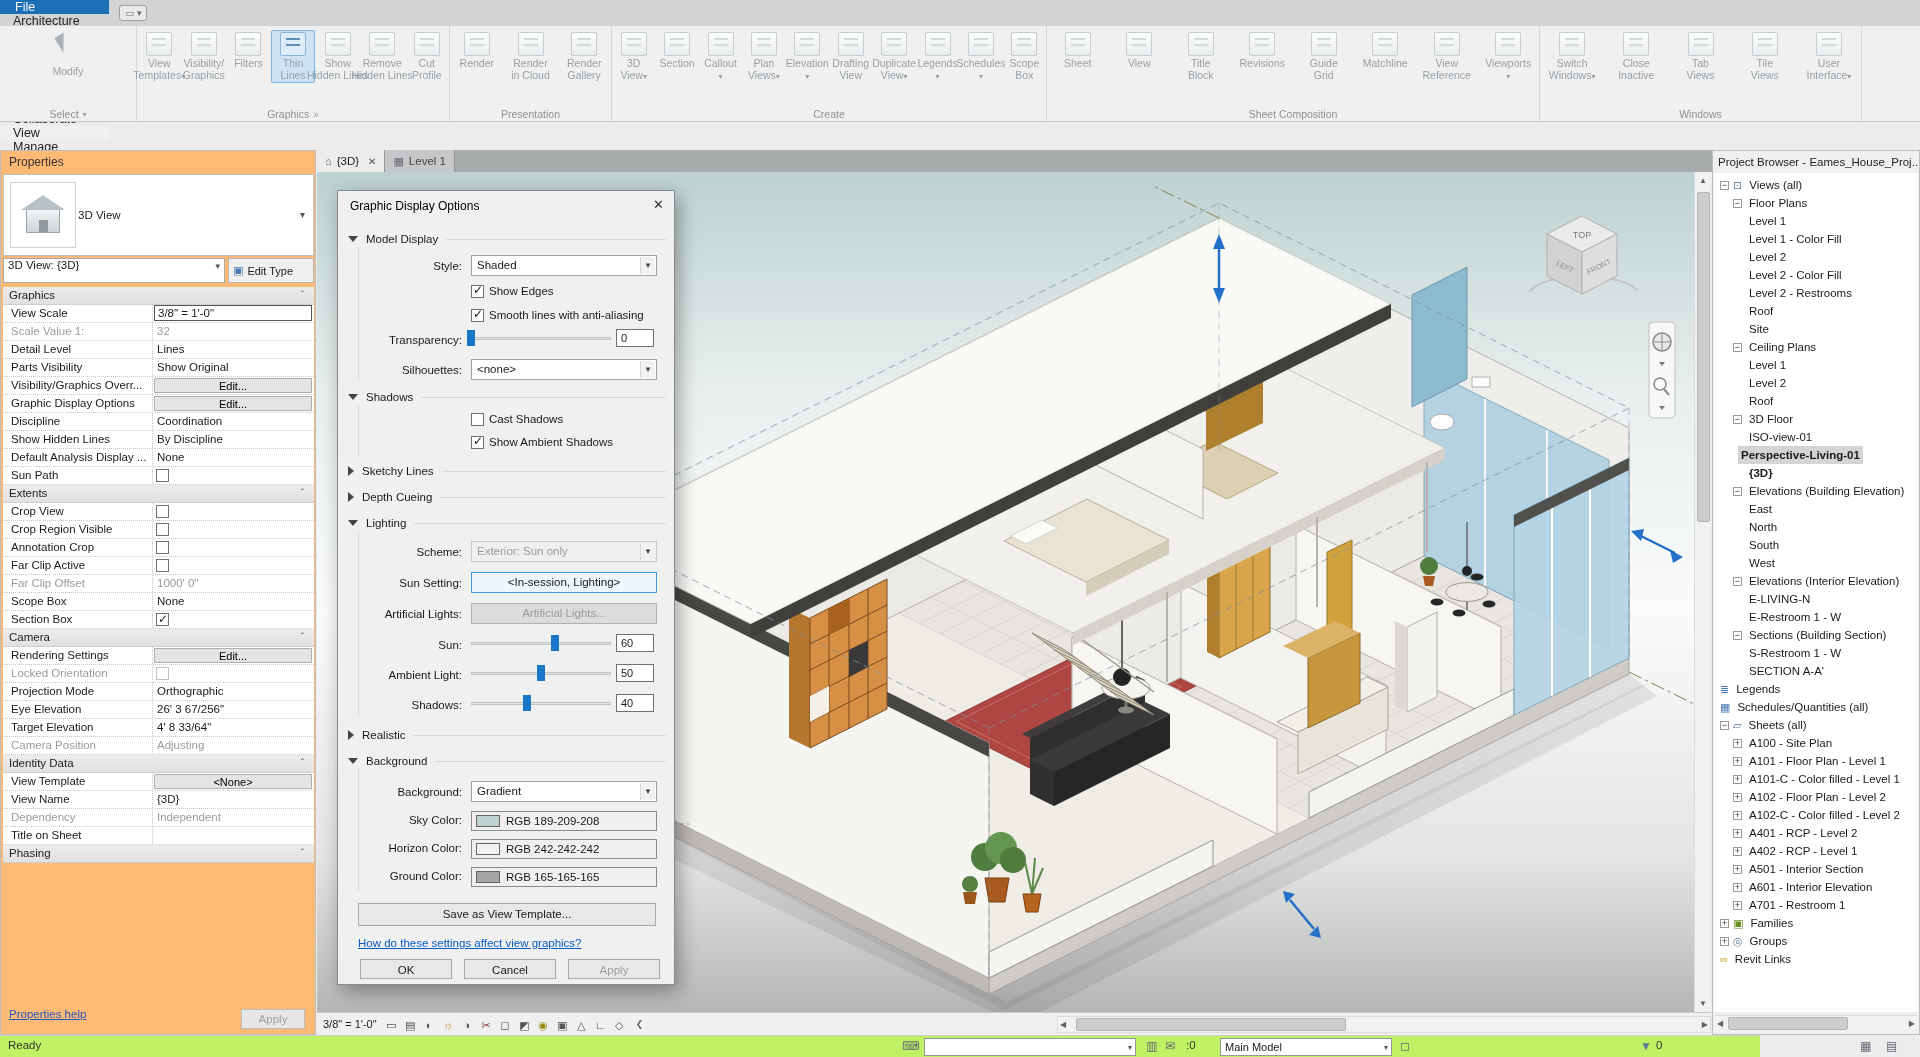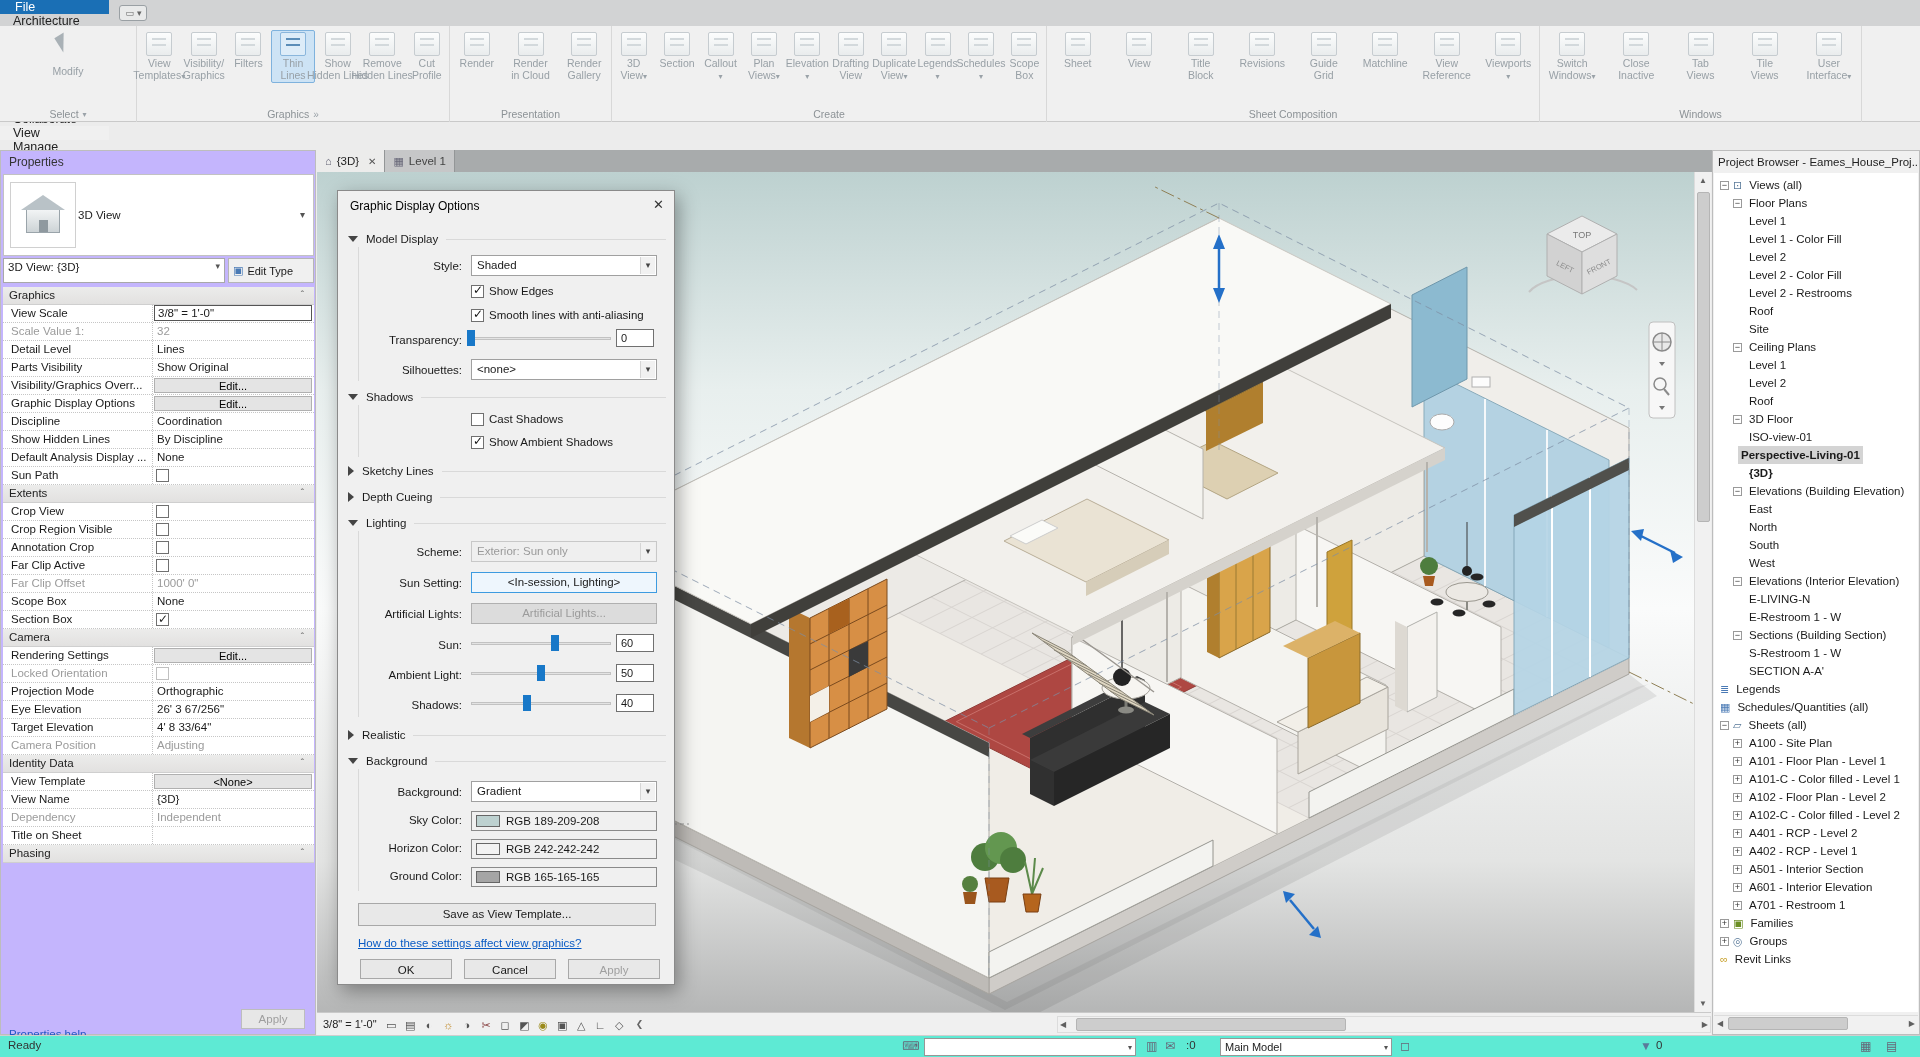--- a/index.html
+++ b/index.html
@@ -36,39 +36,39 @@
   .ri-modify-cursor::before{content:"";position:absolute;left:7px;top:2px;width:0;height:0;
     border-top:17px solid #a9b1b6;border-right:11px solid transparent;transform:rotate(-32deg);}
   .ri-thin-lines{background:#ddecf8;border-color:#8ab6dc;}
   .ri-thin-lines::after{background:repeating-linear-gradient(#5b8db8 0 2px,transparent 2px 6px);}
   .rlab{font-size:10.5px;line-height:11.5px;color:#98a0a6;text-align:center;white-space:nowrap;}
   .rdd{font-size:8px;color:#9aa2a8;}
   .rbtn.big .ricon{width:34px;height:32px;}
   .launcher{font-size:10px;color:#9aa2a8;}
 
   
-  #props{position:absolute;left:0;top:150px;width:316px;height:885px;background:#c4b5fd;
+  #props{position:absolute;left:0;top:150px;width:316px;height:885px;background:#fdba74;
     border:1px solid #bdbdbd;font-size:11.5px;color:#1a1a1a;}
   #props .phead{height:22px;line-height:22px;padding-left:8px;font-size:12px;color:#333;}
   #pselect{position:absolute;left:2px;top:23px;width:311px;height:82px;background:#fff;
     border:1px solid #c2c2c2;display:flex;align-items:center;}
   .housebox{width:66px;height:66px;margin-left:6px;border:1px solid #d0d0d0;background:#fff;
     display:flex;align-items:center;justify-content:center;}
   .house{position:relative;width:34px;height:24px;background:linear-gradient(#f2f4f5,#cdd3d6);
     border:1px solid #9aa4aa;margin-top:12px;}
   .house::before{content:"";position:absolute;left:-6px;top:-15px;width:0;height:0;
     border-left:22px solid transparent;border-right:22px solid transparent;
     border-bottom:15px solid #b9c2c7;}
   .house::after{content:"";position:absolute;left:12px;bottom:0;width:9px;height:12px;
     background:#8f999f;}
   #pselect .sel-label{margin-left:2px;color:#222;}
   #pselect .selarrow{position:absolute;right:8px;top:34px;font-size:10px;color:#555;}
   #ptypebar{position:absolute;left:2px;top:107px;width:311px;height:25px;display:flex;gap:3px;}
-  #ptypecombo{flex:1;background:#fff;border:1px solid #a8a8a8;display:flex;align-items:flex-start;
-    padding:2px 4px;gap:24px;}
+  #ptypecombo{flex:1;background:#fff;border:1px solid #a8a8a8;display:flex;align-items:flex-end;
+    padding:11px 4px;gap:24px;}
   #ptypecombo .arr{margin-left:auto;font-size:9px;color:#555;}
   #edittype{width:86px;background:#f0f0f0;border:1px solid #b5b5b5;display:flex;
     align-items:center;gap:4px;padding:0 4px;font-size:11px;}
   #edittype .eticon{color:#4a7ab5;font-size:11px;}
   #pgrid{position:absolute;left:2px;top:136px;width:311px;}
   .psec{height:18px;line-height:17px;background:linear-gradient(#ececeb,#e2e1e0);
     border-bottom:1px solid #cfcfcf;padding-left:6px;position:relative;color:#222;}
   .psec .chev{position:absolute;right:10px;top:0;font-size:10px;color:#666;}
   .prow{height:18px;display:flex;border-bottom:1px dotted #c6c6c6;background:#fff;}
   .plabel{width:150px;padding-left:8px;line-height:17px;border-right:1px dotted #c6c6c6;
@@ -80,21 +80,21 @@
     background:#fff;border:1px solid #555;padding:0 3px;line-height:14px;}
   .prow.btn .pv-btn{display:block;position:absolute;left:1px;top:1px;right:2px;height:15px;
     background:#e4e4e4;border:1px solid #b0b0b0;font-size:11px;line-height:12px;
     font-family:inherit;text-align:center;padding:0;}
   .prow.checkbox .pv-check{display:block;position:absolute;left:3px;top:2px;width:13px;
     height:13px;background:#fff;border:1px solid #707070;}
   .prow.checkbox.dim .pv-check{border-color:#c0c0c0;}
   .prow.checked .pv-check::after{content:"✓";position:absolute;left:1px;top:-3px;font-size:12px;
     color:#222;}
   #pfooter{position:absolute;left:0;bottom:2px;width:100%;height:24px;}
-  #propshelp{position:absolute;left:8px;top:20px;color:#2456c4;text-decoration:underline;}
+  #propshelp{position:absolute;left:8px;top:0;color:#2456c4;text-decoration:underline;}
   #papply{position:absolute;right:10px;top:1px;width:64px;height:20px;background:#e7e7e7;
     border:1px solid #bdbdbd;color:#9e9e9e;font-size:11.5px;text-align:center;line-height:18px;}
 
   
   #viewtabs{position:absolute;left:317px;top:150px;width:1395px;height:22px;background:#a8abac;
     display:flex;font-size:11.5px;}
   .vtab{display:flex;align-items:center;gap:5px;padding:0 8px;background:#c6c7c8;color:#444;
     border-right:1px solid #939697;}
   .vtab.active{background:#ececeb;color:#222;}
   .vticon{font-size:11px;color:#667;}
@@ -141,21 +141,21 @@
   .trow.selected .tlabel{background:#d4d4d4;}
   .trow.bold .tlabel{font-weight:bold;}
   #pbhscroll{position:absolute;left:1px;bottom:2px;right:1px;height:17px;background:#f1f1f1;
     border-top:1px solid #dcdcdc;font-size:8px;color:#606060;}
   #pbhscroll .left{position:absolute;left:3px;top:3px;}
   #pbhscroll .right{position:absolute;right:3px;top:3px;}
   #pbhscroll .sthumbh{position:absolute;left:14px;top:1px;width:120px;height:13px;
     background:#cdcdcd;border:1px solid #b5b5b5;border-radius:2px;}
 
   
-  #statusbar{position:absolute;left:0;top:1035px;width:1920px;height:22px;background:#5eead4;
+  #statusbar{position:absolute;left:0;top:1035px;width:1760px;height:22px;background:#bef264;
     border-top:1px solid #cfcfcf;font-size:11.5px;color:#333;}
   #statusbar .ready{position:absolute;left:8px;top:3px;}
   .scombo{position:absolute;top:2px;height:18px;background:#fff;border:1px solid #979797;
     font-size:11px;line-height:16px;padding:0 4px;color:#222;}
   .scombo .arr{position:absolute;right:3px;top:1px;font-size:8px;color:#555;}
   .sicon{position:absolute;top:3px;font-size:12px;color:#667;}
 
   
   #gdo{position:absolute;left:337px;top:190px;width:338px;height:795px;background:#f0f0f0;
     border:1px solid #8a8a8a;box-shadow:4px 6px 18px rgba(0,0,0,.35);font-size:11.5px;

